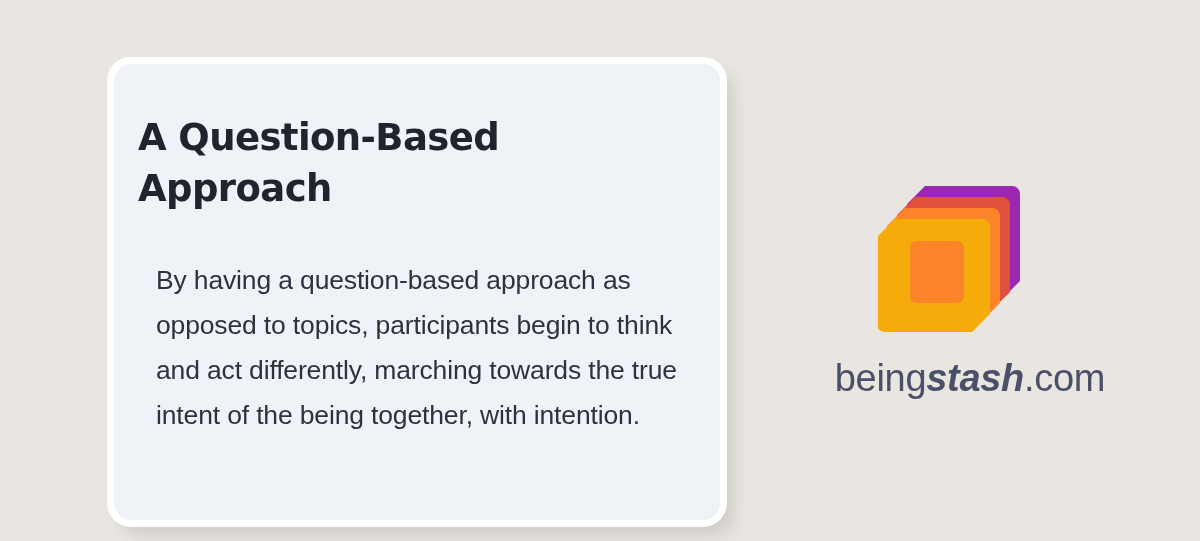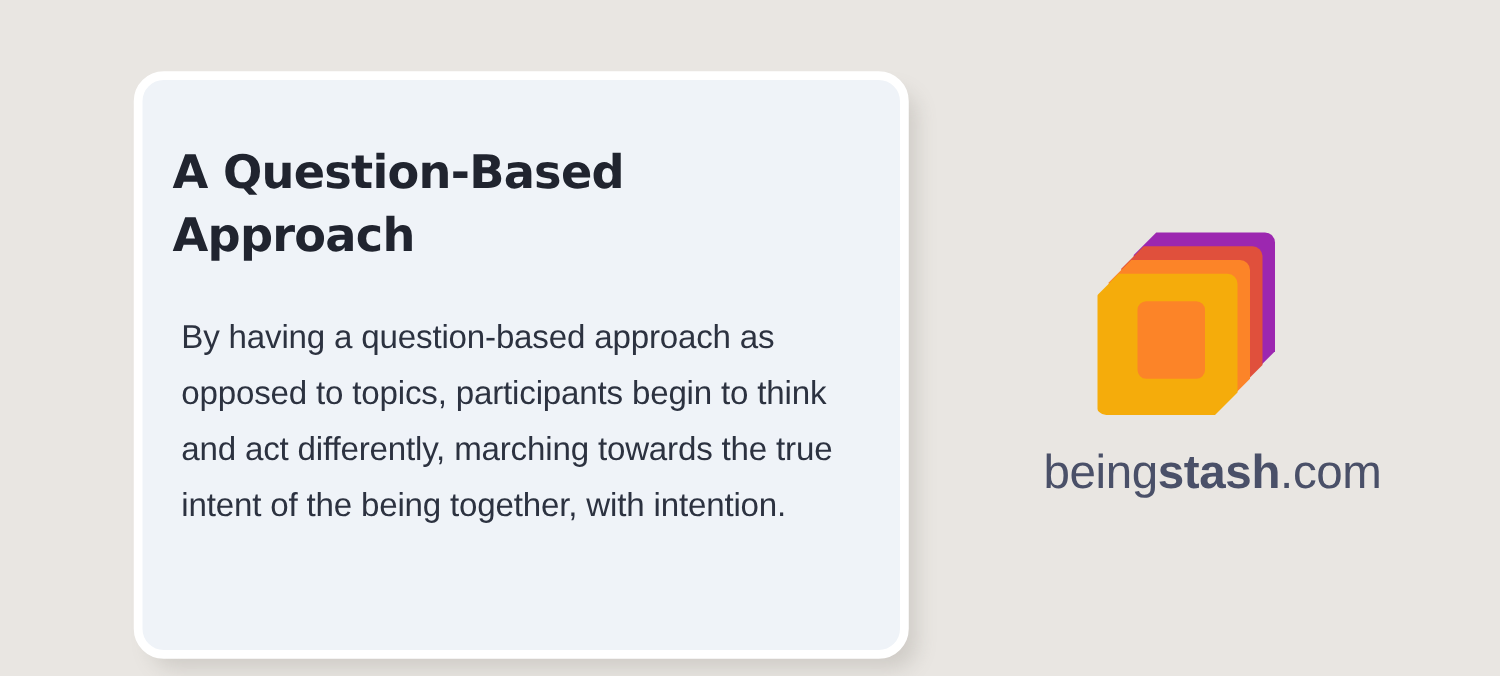--- a/index.html
+++ b/index.html
@@ -48,21 +48,21 @@
     font-family: "DejaVu Sans", sans-serif;
     font-size: 37px;
     line-height: 51px;
     font-weight: 700;
     letter-spacing: -0.6px;
     color: #20242f;
     max-width: 420px;
   }
 
   .card-body {
-    margin: 7px;
+    margin: 18px;
     padding-top: 26px;
     font-family: "Liberation Sans", sans-serif;
     font-size: 26.5px;
     line-height: 45px;
     font-weight: 400;
     color: #2c3240;
     letter-spacing: -0.15px;
     max-width: 570px;
   }
 
@@ -96,21 +96,21 @@
     width: 340px;
     text-align: center;
     font-family: "Liberation Sans", sans-serif;
     font-size: 38px;
     line-height: 44px;
     color: #4a5068;
     white-space: nowrap;
     letter-spacing: -0.3px;
   }
   .wm-light  { font-weight: 400; }
-  .wm-bold   { font-weight: 700; }
+  .wm-bold   { font-weight: 700; font-style: italic; }
   .wm-tld    { font-weight: 400; }
 </style>
 </head>
 <body>
 
 <div id="stage">
 
   <div class="quote-card">
     <div class="card-inner">
       <h1 class="card-title">A Question-Based Approach</h1>

